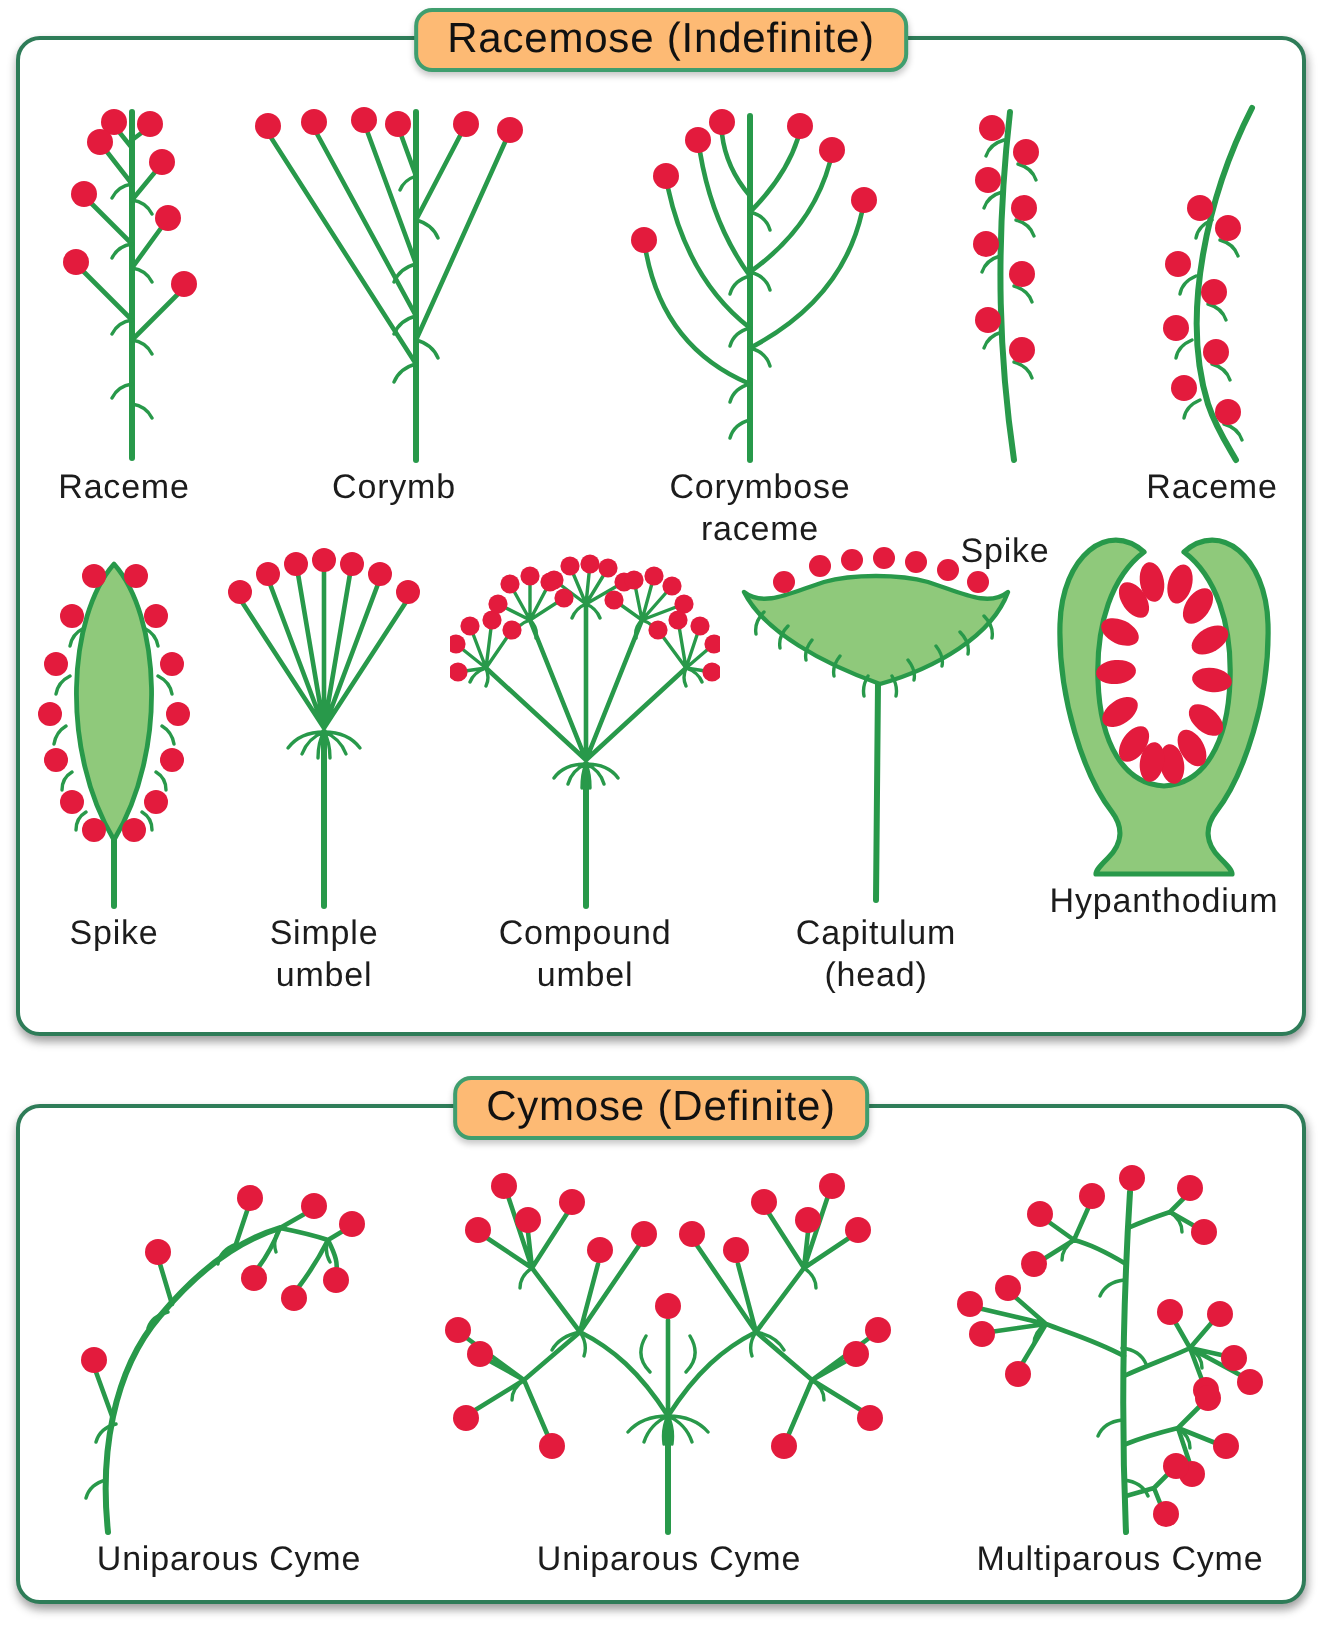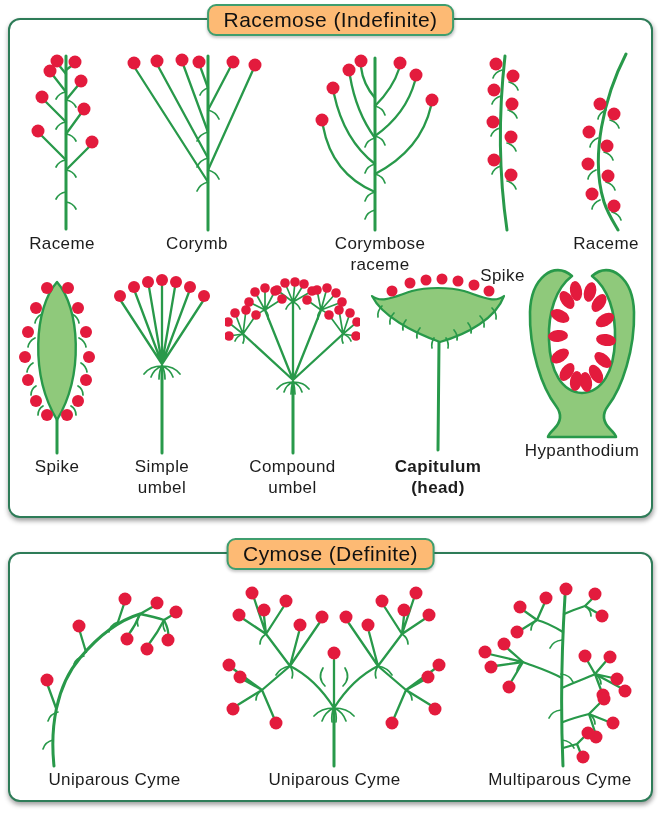--- a/index.html
+++ b/index.html
@@ -192,21 +192,21 @@
           <circle class="fl" cx="132" cy="52" r="4.8"></circle>
           <circle class="fl" cx="125" cy="43" r="4.8"></circle>
           <circle class="fl" cx="114" cy="40" r="4.8"></circle>
           <circle class="fl" cx="104" cy="45" r="4.8"></circle>
       </g>
     </svg>
     <div class="lbl">Compound
 umbel</div>
   </div>
 
-  <div class="fig" style="left:358px;top:250px;width:140px;font-weight:bold;">
+  <div class="fig" style="left:358px;top:250px;width:140px;">
     <svg width="140" height="185" viewBox="0 0 140 185">
       <path class="st" d="M71,72 L70,180"></path>
       <path class="lf" style="stroke-width:2.2" d="M4,26 C14,34 28,26 44,21 C58,17 82,17 96,21 C112,26 126,34 136,26 C128,48 100,64 72,72 C44,62 14,46 4,26 Z"></path>
       <path class="bt" d="M14,36 q-5,5 -4,11 M26,43 q-5,5 -4,11 M38,50 q-4,5 -3,10 M52,58 q-4,5 -3,10 M66,68 q-3,5 -2,10 M78,68 q3,5 2,10 M86,60 q4,5 3,10 M100,53 q4,5 3,10 M112,46 q5,5 4,11 M124,38 q5,5 4,11"></path>
       <g>
         <circle class="fl" cx="24" cy="21" r="5.5"></circle>
           <circle class="fl" cx="42" cy="13" r="5.5"></circle>
         <circle class="fl" cx="58" cy="10" r="5.5"></circle>
           <circle class="fl" cx="74" cy="9" r="5.5"></circle>
         <circle class="fl" cx="90" cy="11" r="5.5"></circle>

